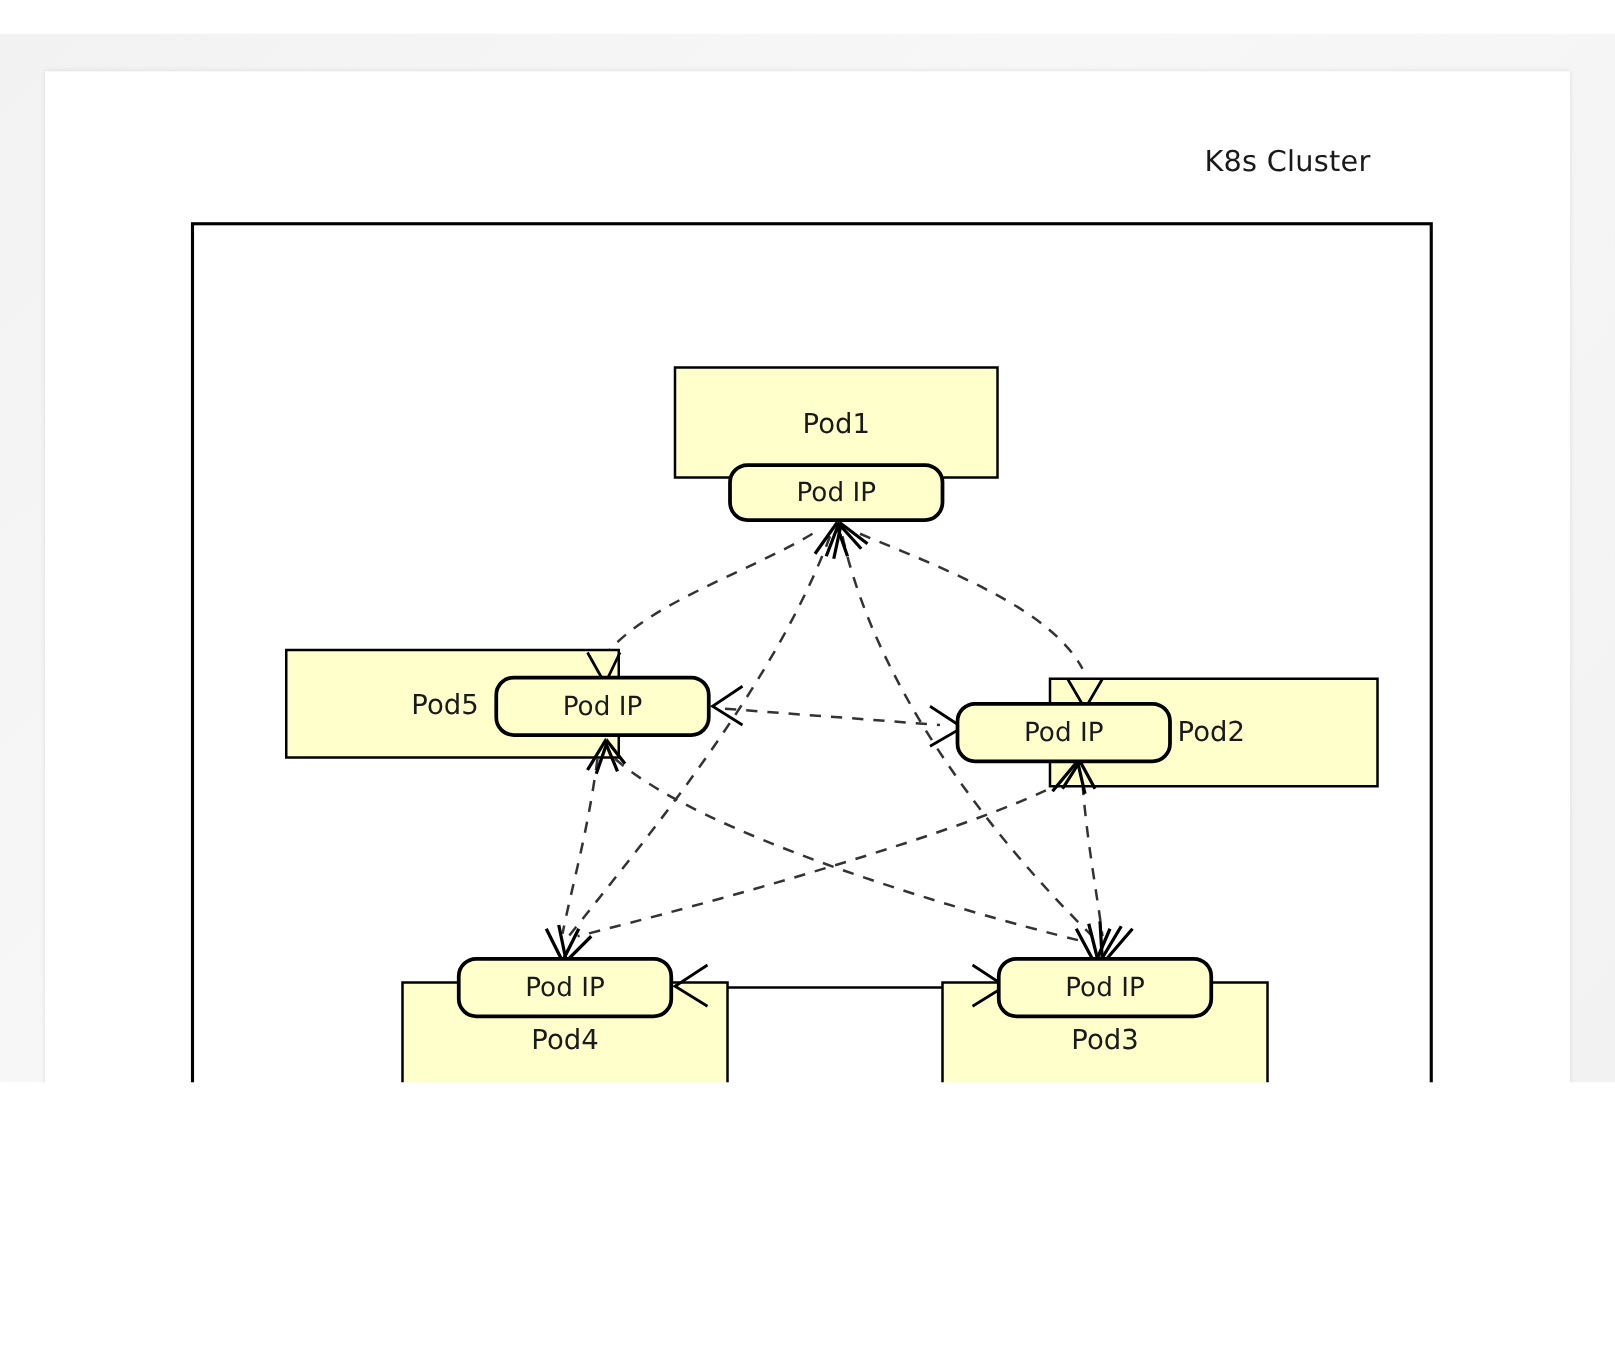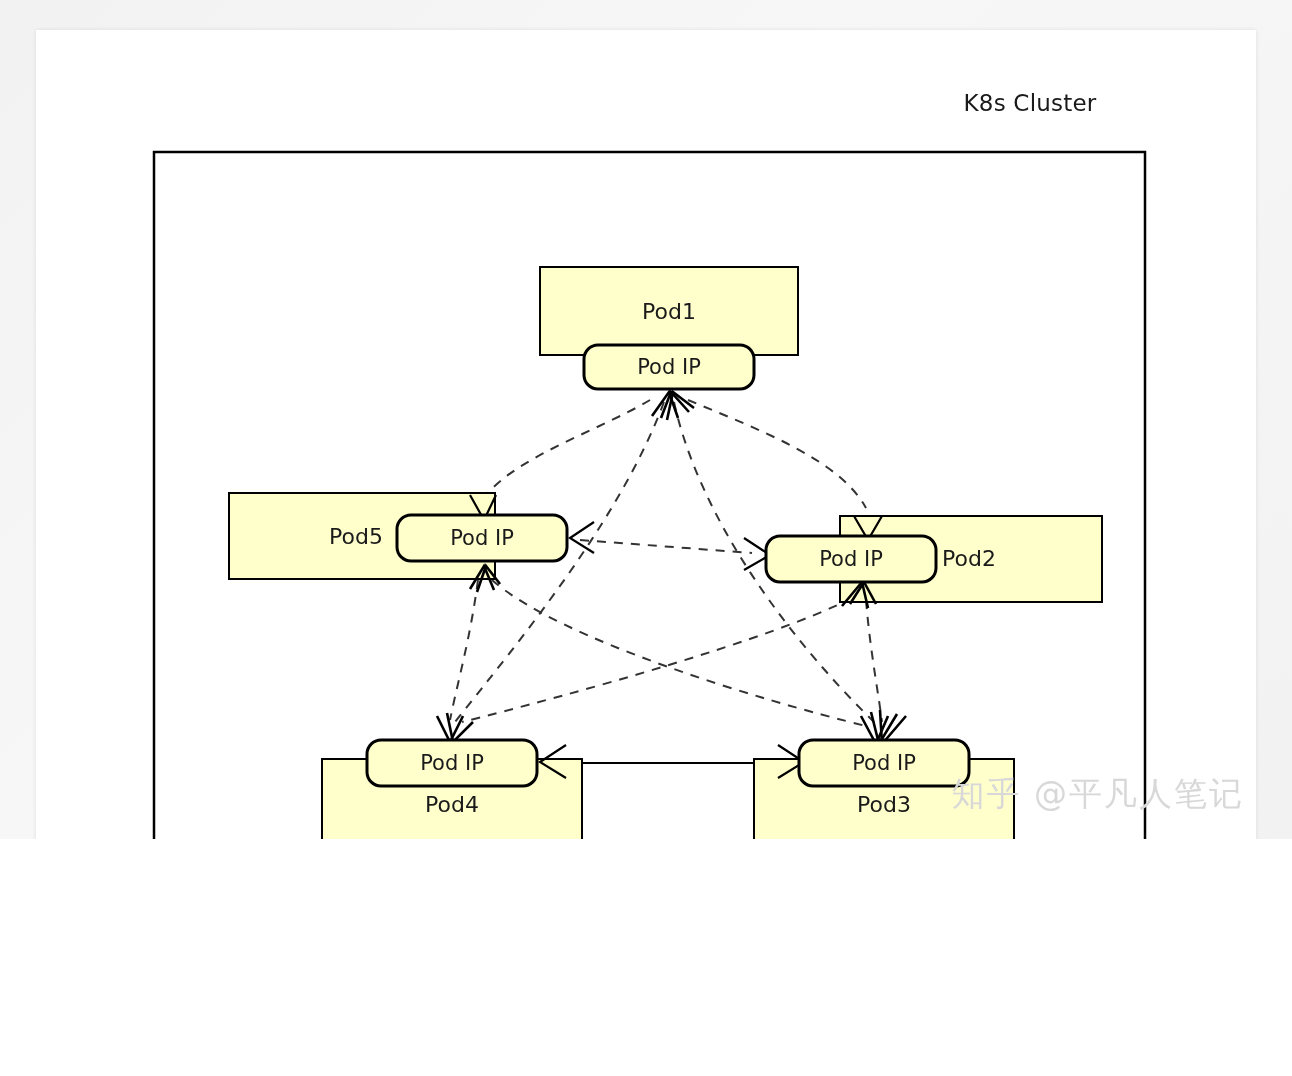--- a/index.html
+++ b/index.html
@@ -7,20 +7,21 @@
     padding: 0;
     background: #ffffff;
     font-family: "DejaVu Sans", "Liberation Sans", sans-serif;
   }
   #page {
     position: relative;
     width: 1292px;
     height: 839px;
     background: linear-gradient(135deg, #f2f2f2 0%, #f7f7f7 40%, #f2f2f2 100%);
     overflow: hidden;
+    margin-top: 27px;
   }
   #paper {
     position: absolute;
     left: 36px;
     top: 30px;
     width: 1220px;
     height: 990px;
     background: #ffffff;
     box-shadow: 0 0 4px rgba(0,0,0,0.10);
   }
@@ -211,15 +212,14 @@
       <text class="podip-label" x="452" y="764">Pod IP</text>
     </g>
 
     <g>
       <rect class="podip-rect" x="799" y="740" width="170" height="46" rx="14" ry="14"></rect>
       <text class="podip-label" x="884" y="764">Pod IP</text>
     </g>
 
   </svg>
 
-  <div id="watermark">知乎 @平凡人笔记</div>
 
 </div>
 
 </body></html>

